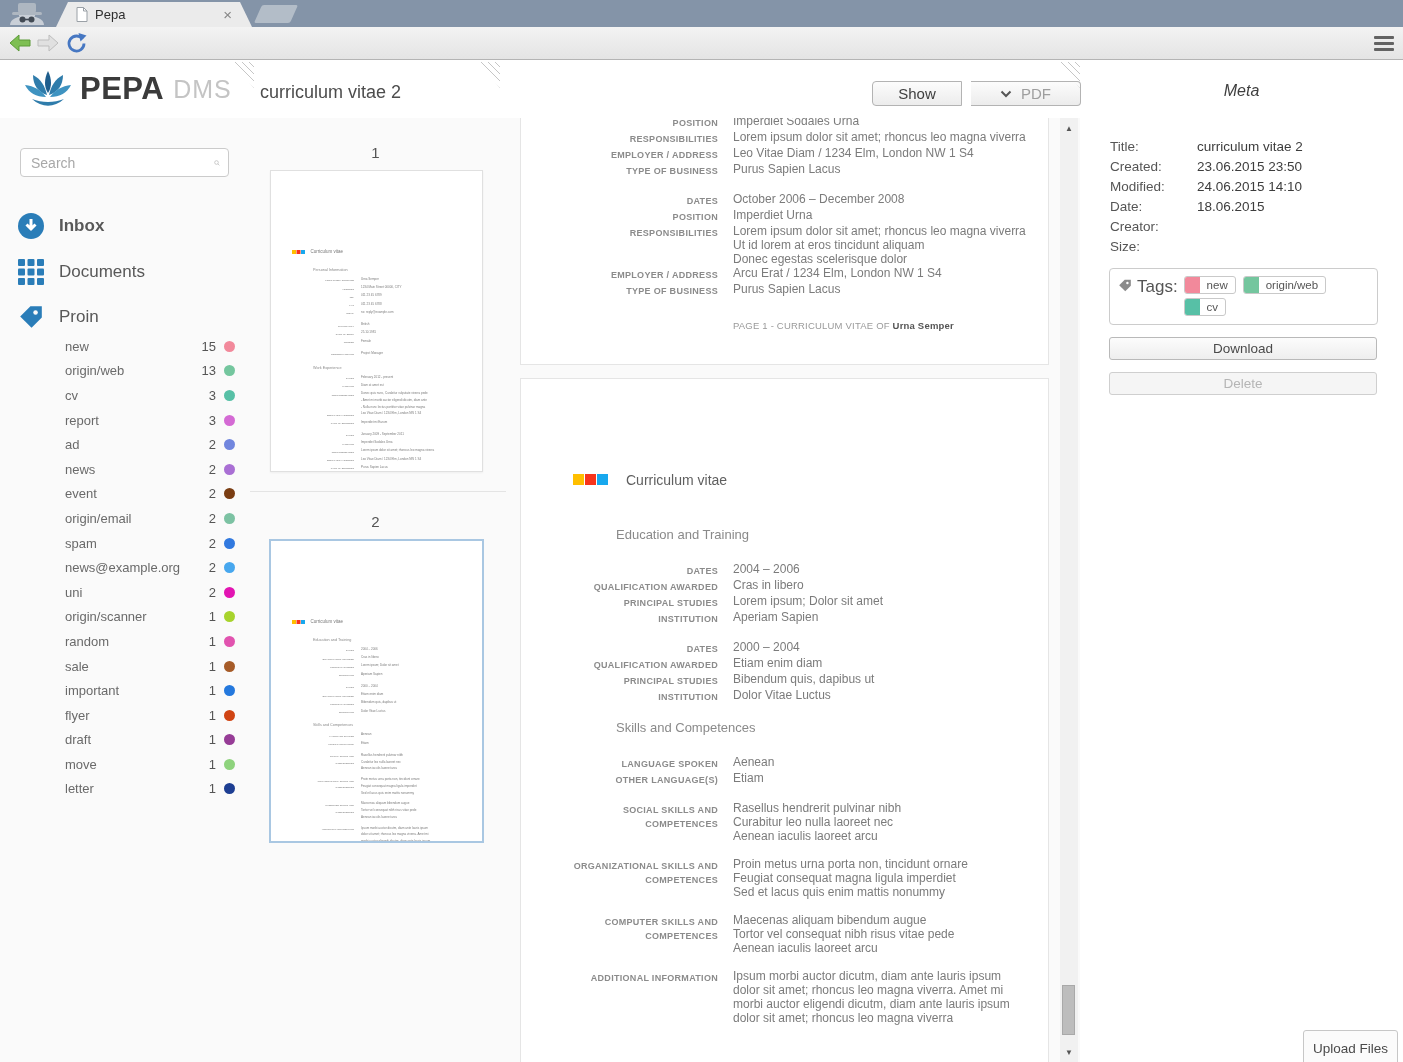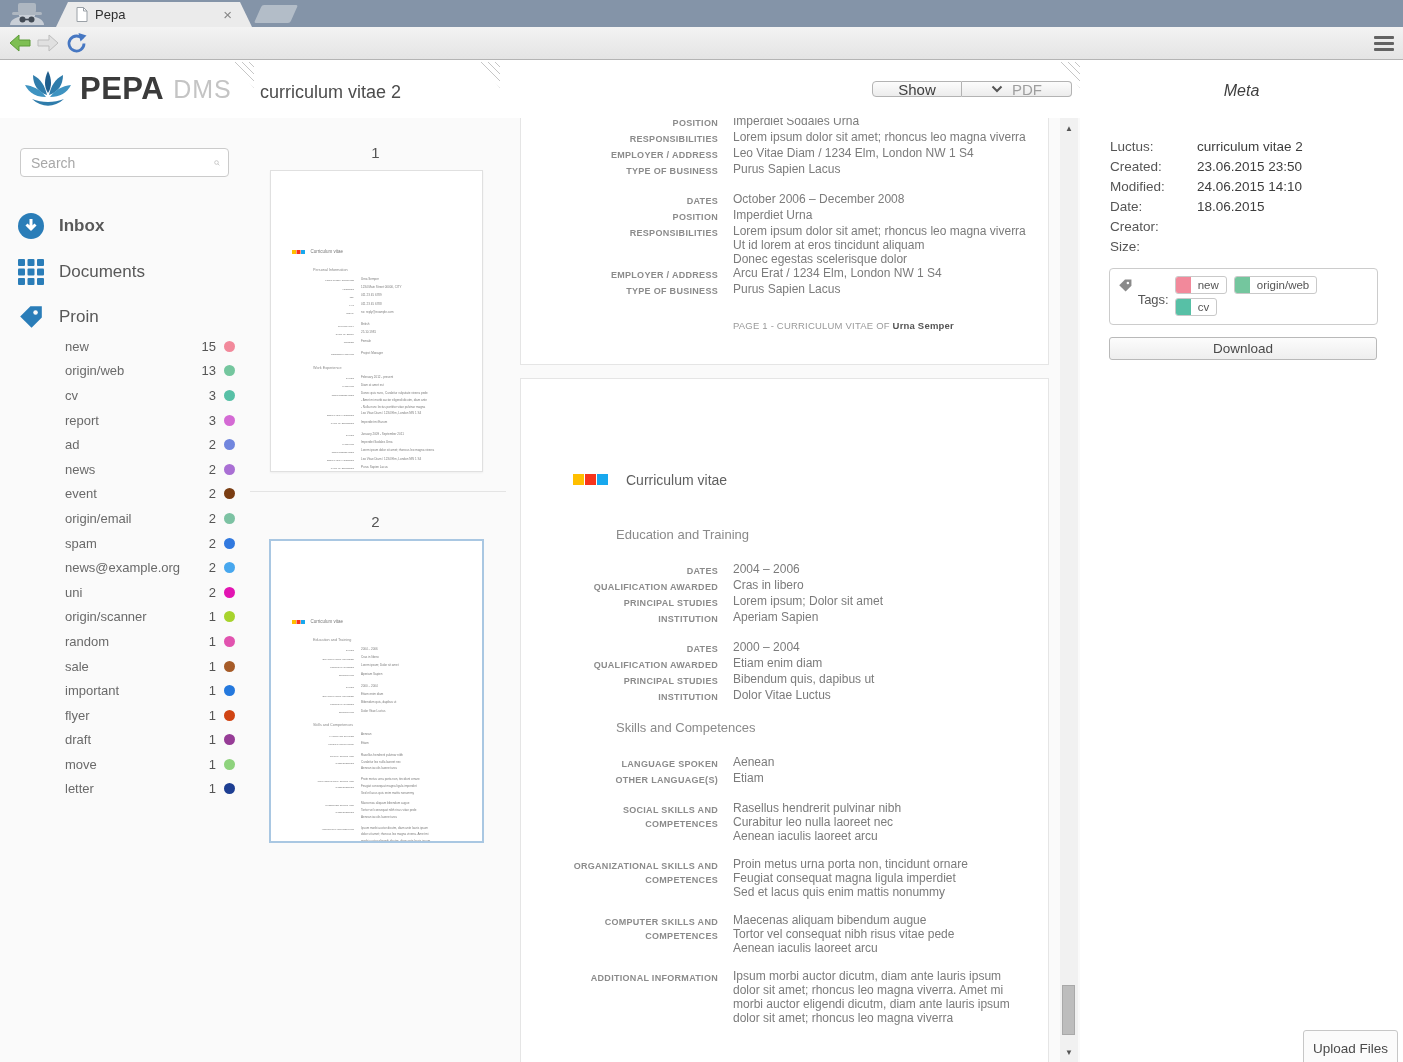--- a/index.html
+++ b/index.html
@@ -29,21 +29,21 @@
   
   .appheader{position:absolute;top:60px;left:0;right:0;height:58px;background:#fff;}
   .logo{position:absolute;left:24px;top:10px;display:flex;align-items:center;}
   .logo-pepa{font-size:31px;font-weight:bold;color:#3b3b3b;letter-spacing:.5px;margin-left:8px;}
   .logo-dms{font-size:25px;color:#c4c4c4;letter-spacing:1px;margin-left:9px;}
   .doc-title{position:absolute;left:260px;top:22px;font-size:18px;color:#4d4d4d;}
   .hatch{position:absolute;top:2px;width:22px;height:26px;
          background:repeating-linear-gradient(45deg,#c6c6c6 0 1px,transparent 1px 5px);
          clip-path:polygon(0 0,100% 0,100% 100%);}
   .hatch1{left:232px;}.hatch2{left:478px;}.hatch3{left:1058px;}
-  .showpdf{position:absolute;left:872px;top:21px;height:16px;display:flex;}
+  .showpdf{position:absolute;left:872px;top:21px;height:25px;display:flex;gap:9px;}
   .btn-show,.btn-pdf{border:1px solid #b3b3b3;background:linear-gradient(#fcfcfc,#ececec);
          display:flex;align-items:center;justify-content:center;box-sizing:border-box;font-size:15px;cursor:default;}
   .btn-show{width:90px;border-radius:4px 0 0 4px;color:#3e3e3e;}
   .btn-pdf{width:110px;border-left:none;border-radius:0 4px 4px 0;color:#9e9e9e;gap:9px;}
   .meta-heading{position:absolute;left:1080px;width:323px;top:22px;text-align:center;
          font-style:italic;font-size:16px;color:#3f3f3f;}
   
   .content{position:absolute;top:118px;left:0;right:0;bottom:0;background:#fafafa;}
   
   .sidebar{position:absolute;left:0;top:0;width:250px;bottom:0;}
@@ -107,21 +107,21 @@
   .mini .cv-value{margin-left:14px;font-size:6px;}
   
   .metapanel{position:absolute;left:1080px;right:0;top:0;bottom:0;background:#fff;}
   .meta-fields{position:absolute;left:30px;top:18px;}
   .meta-row{height:20px;display:flex;align-items:center;}
   .meta-label{display:inline-block;width:87px;font-size:13.5px;color:#555;}
   .meta-value{font-size:13.5px;color:#3d3d3d;}
   .tagsbox{position:absolute;left:29px;top:150px;width:269px;height:57px;border:1px solid #ccc;
         border-radius:4px;background:#fff;box-sizing:border-box;padding:7px 8px;
         display:flex;align-items:flex-start;}
-  .tags-label{font-size:13px;color:#555;margin:16px 6px 0 5px;}
+  .tags-label{font-size:17px;color:#555;margin:1px 6px 0 5px;}
   .badge{display:inline-flex;align-items:center;border:1px solid #c9c9c9;border-radius:3px;
         overflow:hidden;height:18px;margin-right:7px;background:#fff;box-sizing:border-box;cursor:default;}
   .badge-color{width:15px;height:18px;}
   .badge-label{padding:0 7px;font-size:11.5px;color:#555;}
   .meta-btn{position:absolute;left:29px;width:268px;height:23px;border:1px solid #b9b9b9;border-radius:3px;
         background:linear-gradient(#fcfcfc,#eee);font-size:13.5px;color:#4a4a4a;
         display:flex;align-items:center;justify-content:center;box-sizing:border-box;cursor:default;}
   .btn-download{top:219px;}
   .btn-delete{top:254px;color:#b5b5b5;background:#f5f5f5;border-color:#cfcfcf;}
   .btn-upload{position:absolute;left:223px;top:912px;width:95px;height:36px;border:1px solid #c7c7c7;
@@ -759,21 +759,21 @@
     <div class="doc-scrollbar">
       <div class="sb-arrow sb-up">▲</div>
       <div class="sb-thumb"></div>
       <div class="sb-arrow sb-down">▼</div>
     </div>
   </section>
 
   <aside class="metapanel">
     <div class="meta-fields">
         <div class="meta-row">
-          <span class="meta-label">Luctus:</span>
+          <span class="meta-label">Title:</span>
           <span class="meta-value">curriculum vitae 2</span>
         </div>
         <div class="meta-row">
           <span class="meta-label">Created:</span>
           <span class="meta-value">23.06.2015 23:50</span>
         </div>
         <div class="meta-row">
           <span class="meta-label">Modified:</span>
           <span class="meta-value">24.06.2015 14:10</span>
         </div>
@@ -801,16 +801,17 @@
             <span class="badge-label">new</span>
           </span><span class="badge">
             <span class="badge-color" style="background: rgb(116, 198, 158);"></span>
             <span class="badge-label">origin/web</span>
           </span><span class="badge">
             <span class="badge-color" style="background: rgb(87, 192, 166);"></span>
             <span class="badge-label">cv</span>
           </span></span>
     </div>
     <div class="meta-btn btn-download">Download</div>
+    <div class="meta-btn btn-delete">Delete</div>
     <div class="btn-upload">Upload Files</div>
   </aside>
 
 </div>
 
 </body></html>

